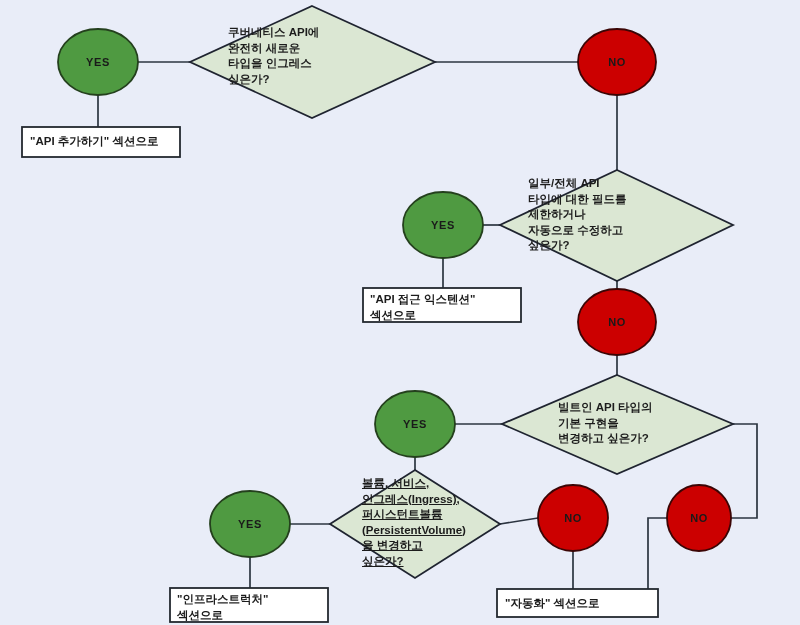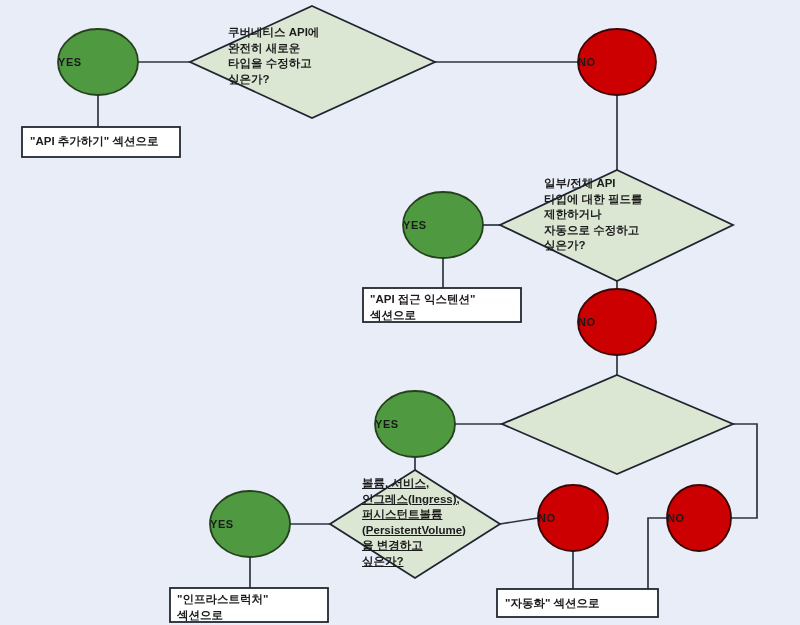--- a/index.html
+++ b/index.html
@@ -36,20 +36,21 @@
     color: #1c1c1c;
     white-space: pre-line;
     font-weight: 600;
   }
   .ellipse-label {
     position: absolute;
     font-size: 11px;
     font-weight: bold;
     color: #1a1a1a;
     letter-spacing: 0.6px;
+    text-align: center;
   }
   .box-label {
     position: absolute;
     font-size: 11.5px;
     line-height: 15.5px;
     color: #1c1c1c;
     white-space: pre-line;
     font-weight: 600;
   }
 </style>
@@ -119,29 +120,32 @@
 
     <ellipse cx="415" cy="424" rx="40" ry="33" fill="#4f9a41" stroke="#24401d" stroke-width="1.8"></ellipse>
     <ellipse cx="699" cy="518" rx="32" ry="33" fill="#cc0000" stroke="#3b0505" stroke-width="1.8"></ellipse>
 
     <ellipse cx="250" cy="524" rx="40" ry="33" fill="#4f9a41" stroke="#24401d" stroke-width="1.8"></ellipse>
     <ellipse cx="573" cy="518" rx="35" ry="33" fill="#cc0000" stroke="#3b0505" stroke-width="1.8"></ellipse>
   </svg>
 
   <div class="diamond-label" style="left:228px; top:25px; width:180px;">쿠버네티스 API에
 완전히 새로운
-타입을 수정하고
+타입을 인그레스
 싶은가?</div>
 
-  <div class="diamond-label" style="left:544px; top:176px; width:190px;">일부/전체 API
+  <div class="diamond-label" style="left:528px; top:176px; width:190px;">일부/전체 API
 타입에 대한 필드를
 제한하거나
 자동으로 수정하고
 싶은가?</div>
 
+  <div class="diamond-label" style="left:558px; top:400px; width:190px;">빌트인 API 타입의
+기본 구현을
+변경하고 싶은가?</div>
 
   <div class="diamond-label" style="left:362px; top:476px; width:200px;text-decoration:underline;">볼륨, 서비스,
 인그레스(Ingress),
 퍼시스턴트볼륨
 (PersistentVolume)
 을 변경하고
 싶은가?</div>
 
   <div class="ellipse-label" style="left:58px; top:56px; width:80px;">YES</div>
   <div class="ellipse-label" style="left:578px; top:56px; width:78px;">NO</div>

